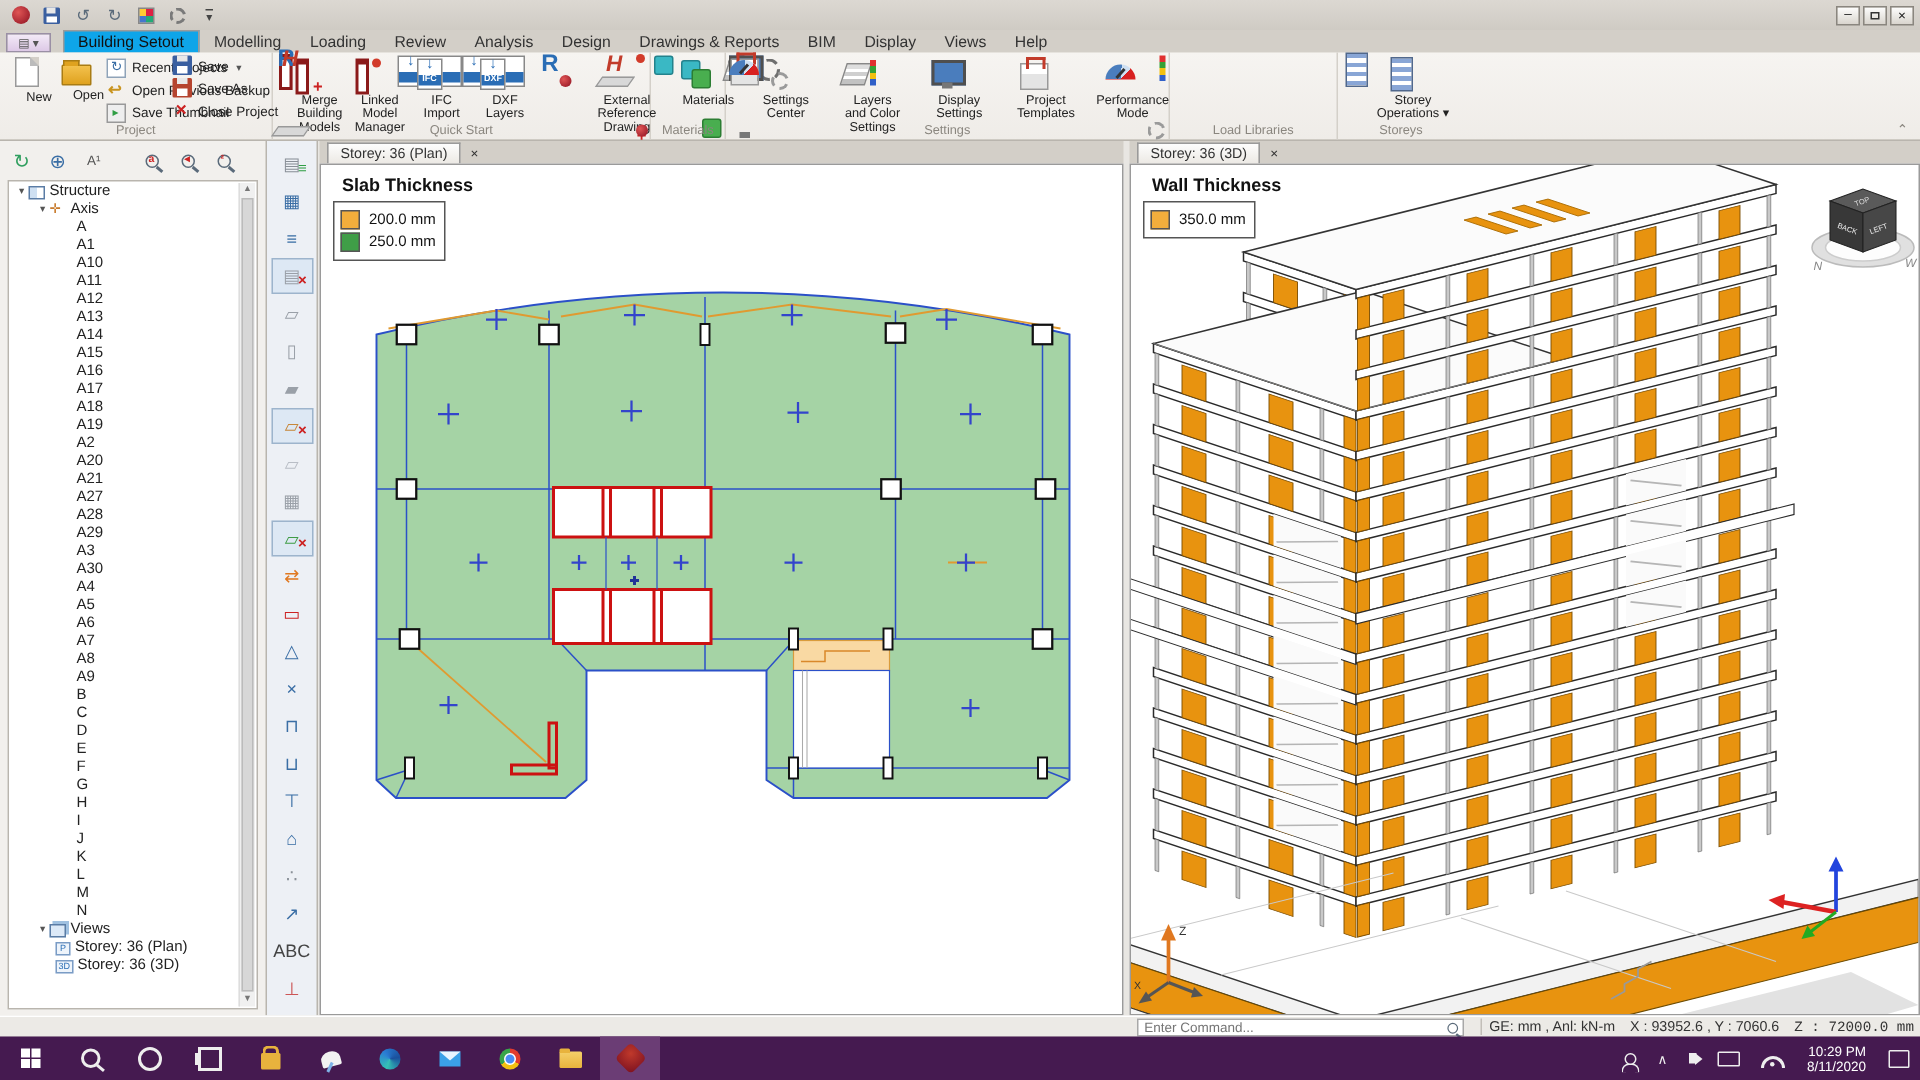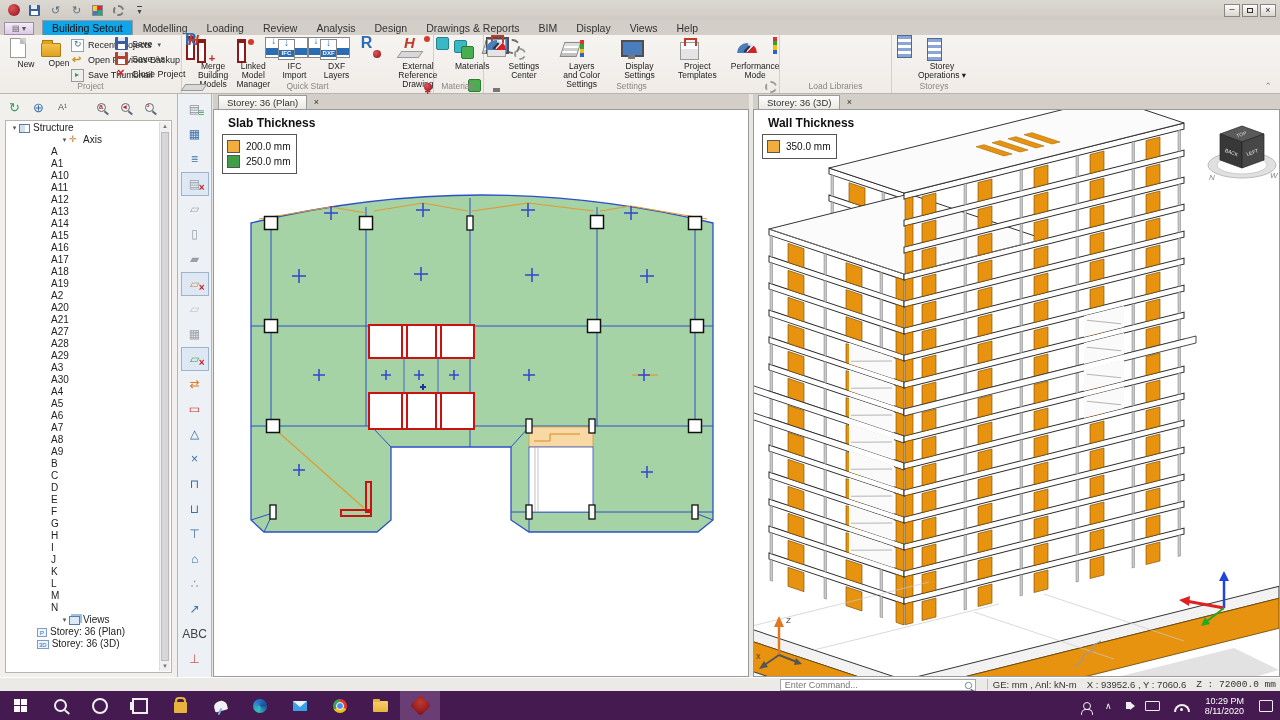--- a/index.html
+++ b/index.html
@@ -106,21 +106,21 @@
   .treebox{flex:1;margin:0 5px 4px;background:#fff;border:1px solid #b9b5ae;position:relative;overflow:hidden;}
   .tree{position:absolute;inset:1px 12px 1px 1px;overflow:hidden;font-size:10px;color:#222;}
   .trow{height:12px;line-height:12px;display:flex;align-items:center;white-space:nowrap;}
   .trow .tw{width:9px;font-size:7px;color:#555;text-align:center;flex:none;}
   .tico{width:11px;height:9px;flex:none;margin-right:3px;position:relative;}
   .tico-structure{border:1px solid #5a7ca5;background:linear-gradient(90deg,#cfe0f2 50%,#fff 50%);}
   .tico-axis::before{content:"✛";position:absolute;left:0;top:-3px;font-size:9px;color:#c87a2a;}
   .tico-views{border:1px solid #5a7ca5;background:#dce9f7;box-shadow:2px -2px 0 #9fc0e0;}
   .badge{min-width:10px;height:9px;border:1px solid #7a9cc5;background:#eef4fb;color:#2a6db5;font-size:6px;line-height:8px;text-align:center;margin-right:3px;padding:0 1px;flex:none;}
   .lvl1{padding-left:3px;}
-  .lvl2{padding-left:17px;margin-left:36px;}
+  .lvl2{padding-left:17px;}
   .lvl3{padding-left:44px;}
   .lvl2b{padding-left:30px;}
   .vscroll{position:absolute;right:1px;top:1px;bottom:1px;width:11px;background:#f0f0f0;border-left:1px solid #ddd;font-size:6px;color:#777;text-align:center;}
   .vthumb{position:absolute;left:1px;right:1px;top:10px;bottom:10px;background:#d7d7d7;border:1px solid #bbb;}
   .varr{position:absolute;left:0;right:0;height:9px;line-height:9px;}
 
   
   .toolcol{position:absolute;left:178px;top:0;width:34px;bottom:0;background:#edf0f5;border-right:1px solid #b9b5ae;display:flex;flex-direction:column;align-items:center;padding-top:3px;gap:1px;overflow:hidden;}
   .tcb{width:28px;height:24px;position:relative;display:flex;align-items:center;justify-content:center;border:1px solid transparent;}
   .tcb.sel{border:1px solid #9db4cc;background:#dde8f4;}
@@ -137,21 +137,21 @@
   .canvas{position:absolute;left:0;right:0;top:15px;bottom:0;background:#fff;border:1px solid #9a9a9a;overflow:hidden;}
   .cv-title{position:absolute;left:14px;top:6px;font-size:12px;font-weight:bold;color:#111;z-index:3;}
   .legend{position:absolute;left:8px;top:24px;background:#fff;border:1px solid #555;padding:3px 6px 3px 4px;z-index:3;}
   .lgrow{display:flex;align-items:center;gap:6px;margin:2px 0;}
   .sw{width:13px;height:13px;border:1px solid #555;flex:none;}
   .lgl{font-size:10px;color:#111;white-space:nowrap;}
   svg{display:block;}
 
   
   .statusbar{position:absolute;left:0;right:0;bottom:29px;height:14px;background:#eceae6;border-top:1px solid #fff;display:flex;align-items:center;justify-content:flex-end;font-size:9.5px;color:#333;}
-  .cmdwrap{position:relative;width:196px;height:12px;margin-right:6px;}
+  .cmdwrap{position:relative;width:218px;height:12px;margin-right:6px;}
   .cmdinput{width:100%;height:12px;border:1px solid #a8a8a8;background:#fff;font-size:9px;padding:0 14px 0 4px;color:#555;font-family:"Liberation Sans",sans-serif;}
   .cmdlens{position:absolute;right:3px;top:2px;transform:scale(.8);}
   .sbsep{width:1px;height:11px;background:#c2beb8;margin:0 5px;}
   .sbtext{white-space:nowrap;}
   .sbz{margin-right:4px;margin-left:10px;font-family:Liberation Mono, monospace;}
   .sbxy{margin-left:10px;}
 
   
   .taskbar{position:absolute;left:0;right:0;bottom:0;height:29px;background:#451a50;display:flex;align-items:center;color:#fff;}
   .tbleft{display:flex;align-items:center;height:100%;}

